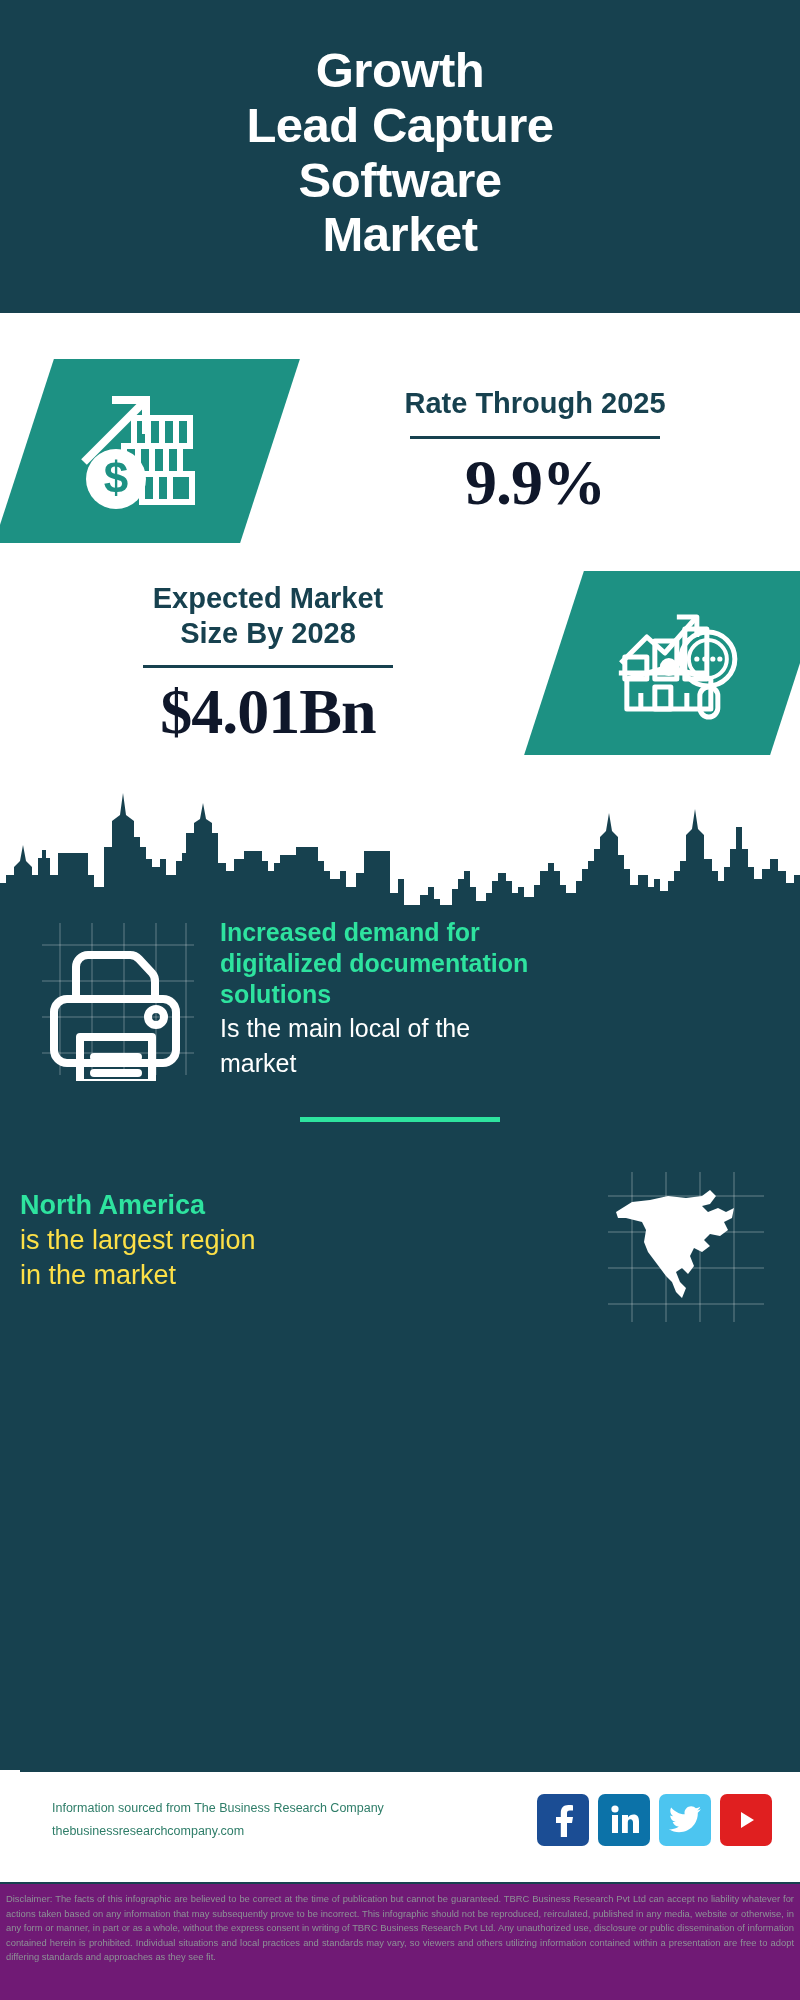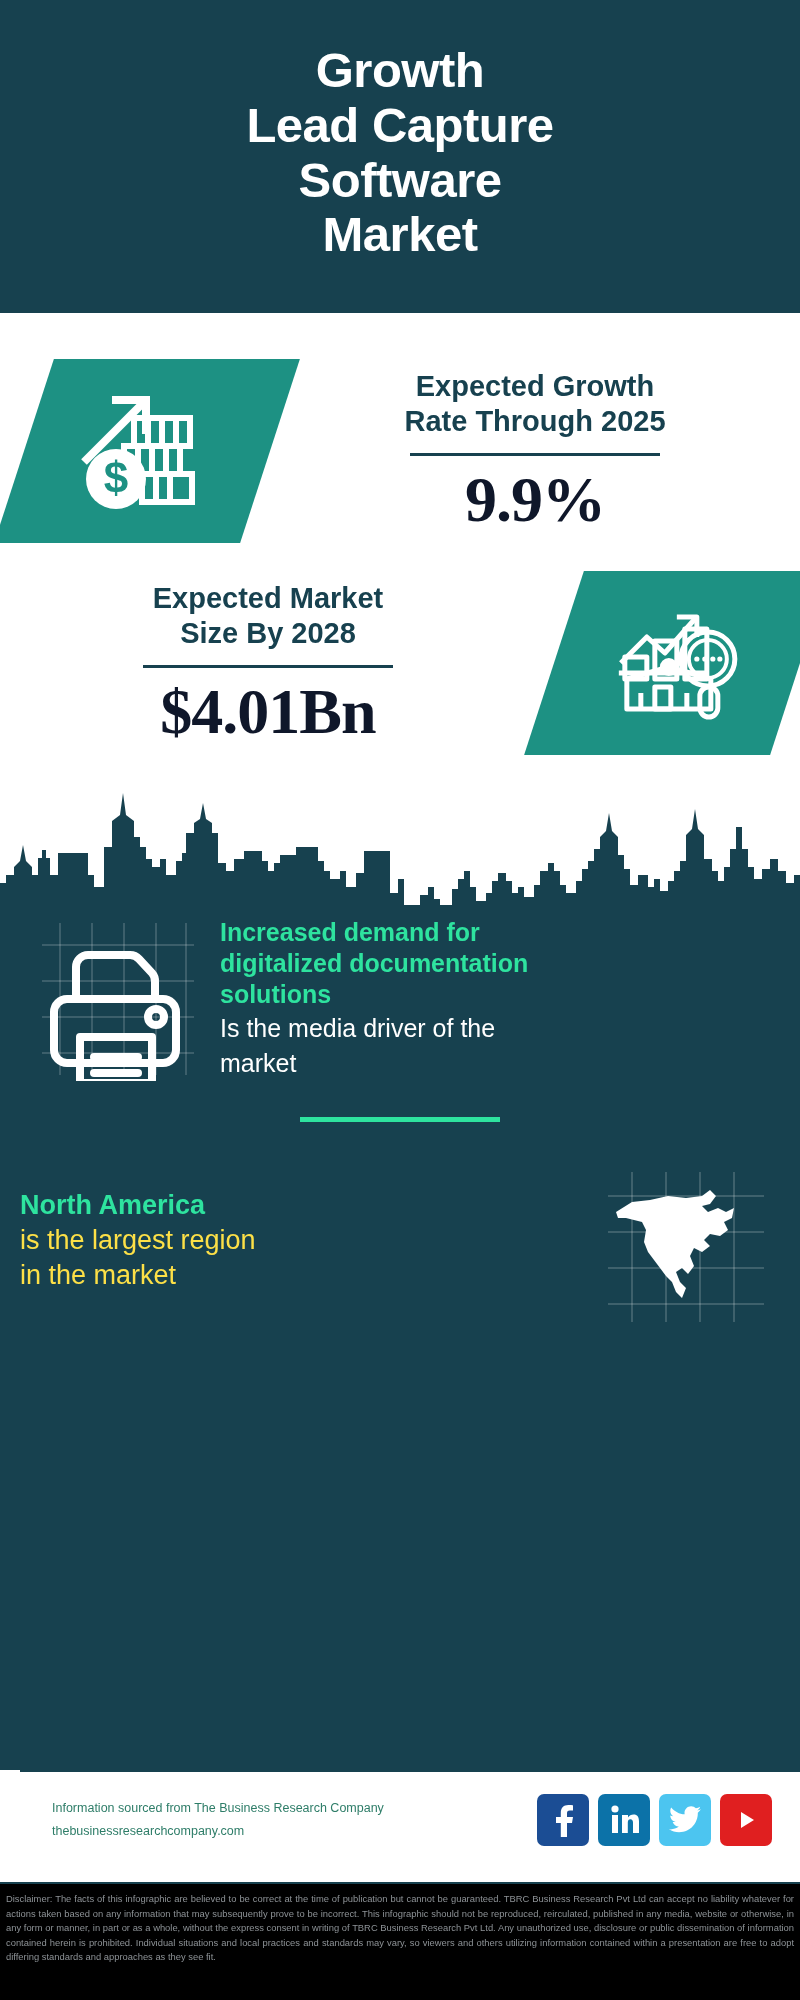--- a/index.html
+++ b/index.html
@@ -94,21 +94,21 @@
   .source-text{ font-size:12.5px; color:#2e7d68; line-height:1.85; }
   .socials{ display:flex; gap:9px; align-items:center; }
   .sbtn{ width:52px; height:52px; border-radius:7px; display:flex; align-items:center; justify-content:center; }
   .sb-fb{ background:#1b4d94; }
   .sb-li{ background:#0c72a8; }
   .sb-tw{ background:#4cc5f0; }
   .sb-yt{ background:#e01f20; }
 
   
   .disclaimer{
-    background:#000000; border-top:2px solid #17414f;
+    background:#701a75; border-top:2px solid #17414f;
     padding:8px 6px 6px 6px;
     font-size:9.4px; line-height:1.55; color:#8d9296;
     text-align:justify; height:118px; overflow:hidden;
   }
 </style>
 </head>
 <body>
 
 <div class="page">
 
@@ -141,21 +141,20 @@
               <rect x="70" y="88" width="50" height="28"></rect>
               <line x1="84" y1="88" x2="84" y2="116"></line>
               <line x1="98" y1="88" x2="98" y2="116"></line>
             </g>
             <circle cx="44" cy="93" r="30" fill="#ffffff"></circle>
             <text x="44" y="107" font-size="44" font-weight="bold" text-anchor="middle" fill="#1d9183" font-family="Liberation Sans, sans-serif">$</text>
           </svg>
         </div>
       </div>
       <div class="stat-text">
-        <div class="stat-label">Expected Growth</div>
         <div class="stat-label">Rate Through 2025</div>
         <div class="stat-rule"></div>
         <div class="stat-value">9.9%</div>
       </div>
     </div>
 
     <div class="stat-row size">
       <div class="stat-text">
         <div class="stat-label">Expected Market</div>
         <div class="stat-label">Size By 2028</div>
@@ -222,21 +221,21 @@
             <line x1="68" y1="142" x2="112" y2="142"></line>
             <line x1="68" y1="158" x2="112" y2="158"></line>
             <circle cx="130" cy="102" r="8"></circle>
           </g>
         </svg>
       </div>
       <div class="panel-text">
         <div class="driver-head">Increased demand for</div>
         <div class="driver-head">digitalized documentation</div>
         <div class="driver-head">solutions</div>
-        <div class="driver-sub">Is the media driver of the</div>
+        <div class="driver-sub">Is the main local of the</div>
         <div class="driver-sub">market</div>
       </div>
     </div>
 
     <div class="panel-divider"></div>
 
     <div class="panel-row">
       <div class="panel-text">
         <div class="region-head">North America</div>
         <div class="region-sub">is the largest region</div>

